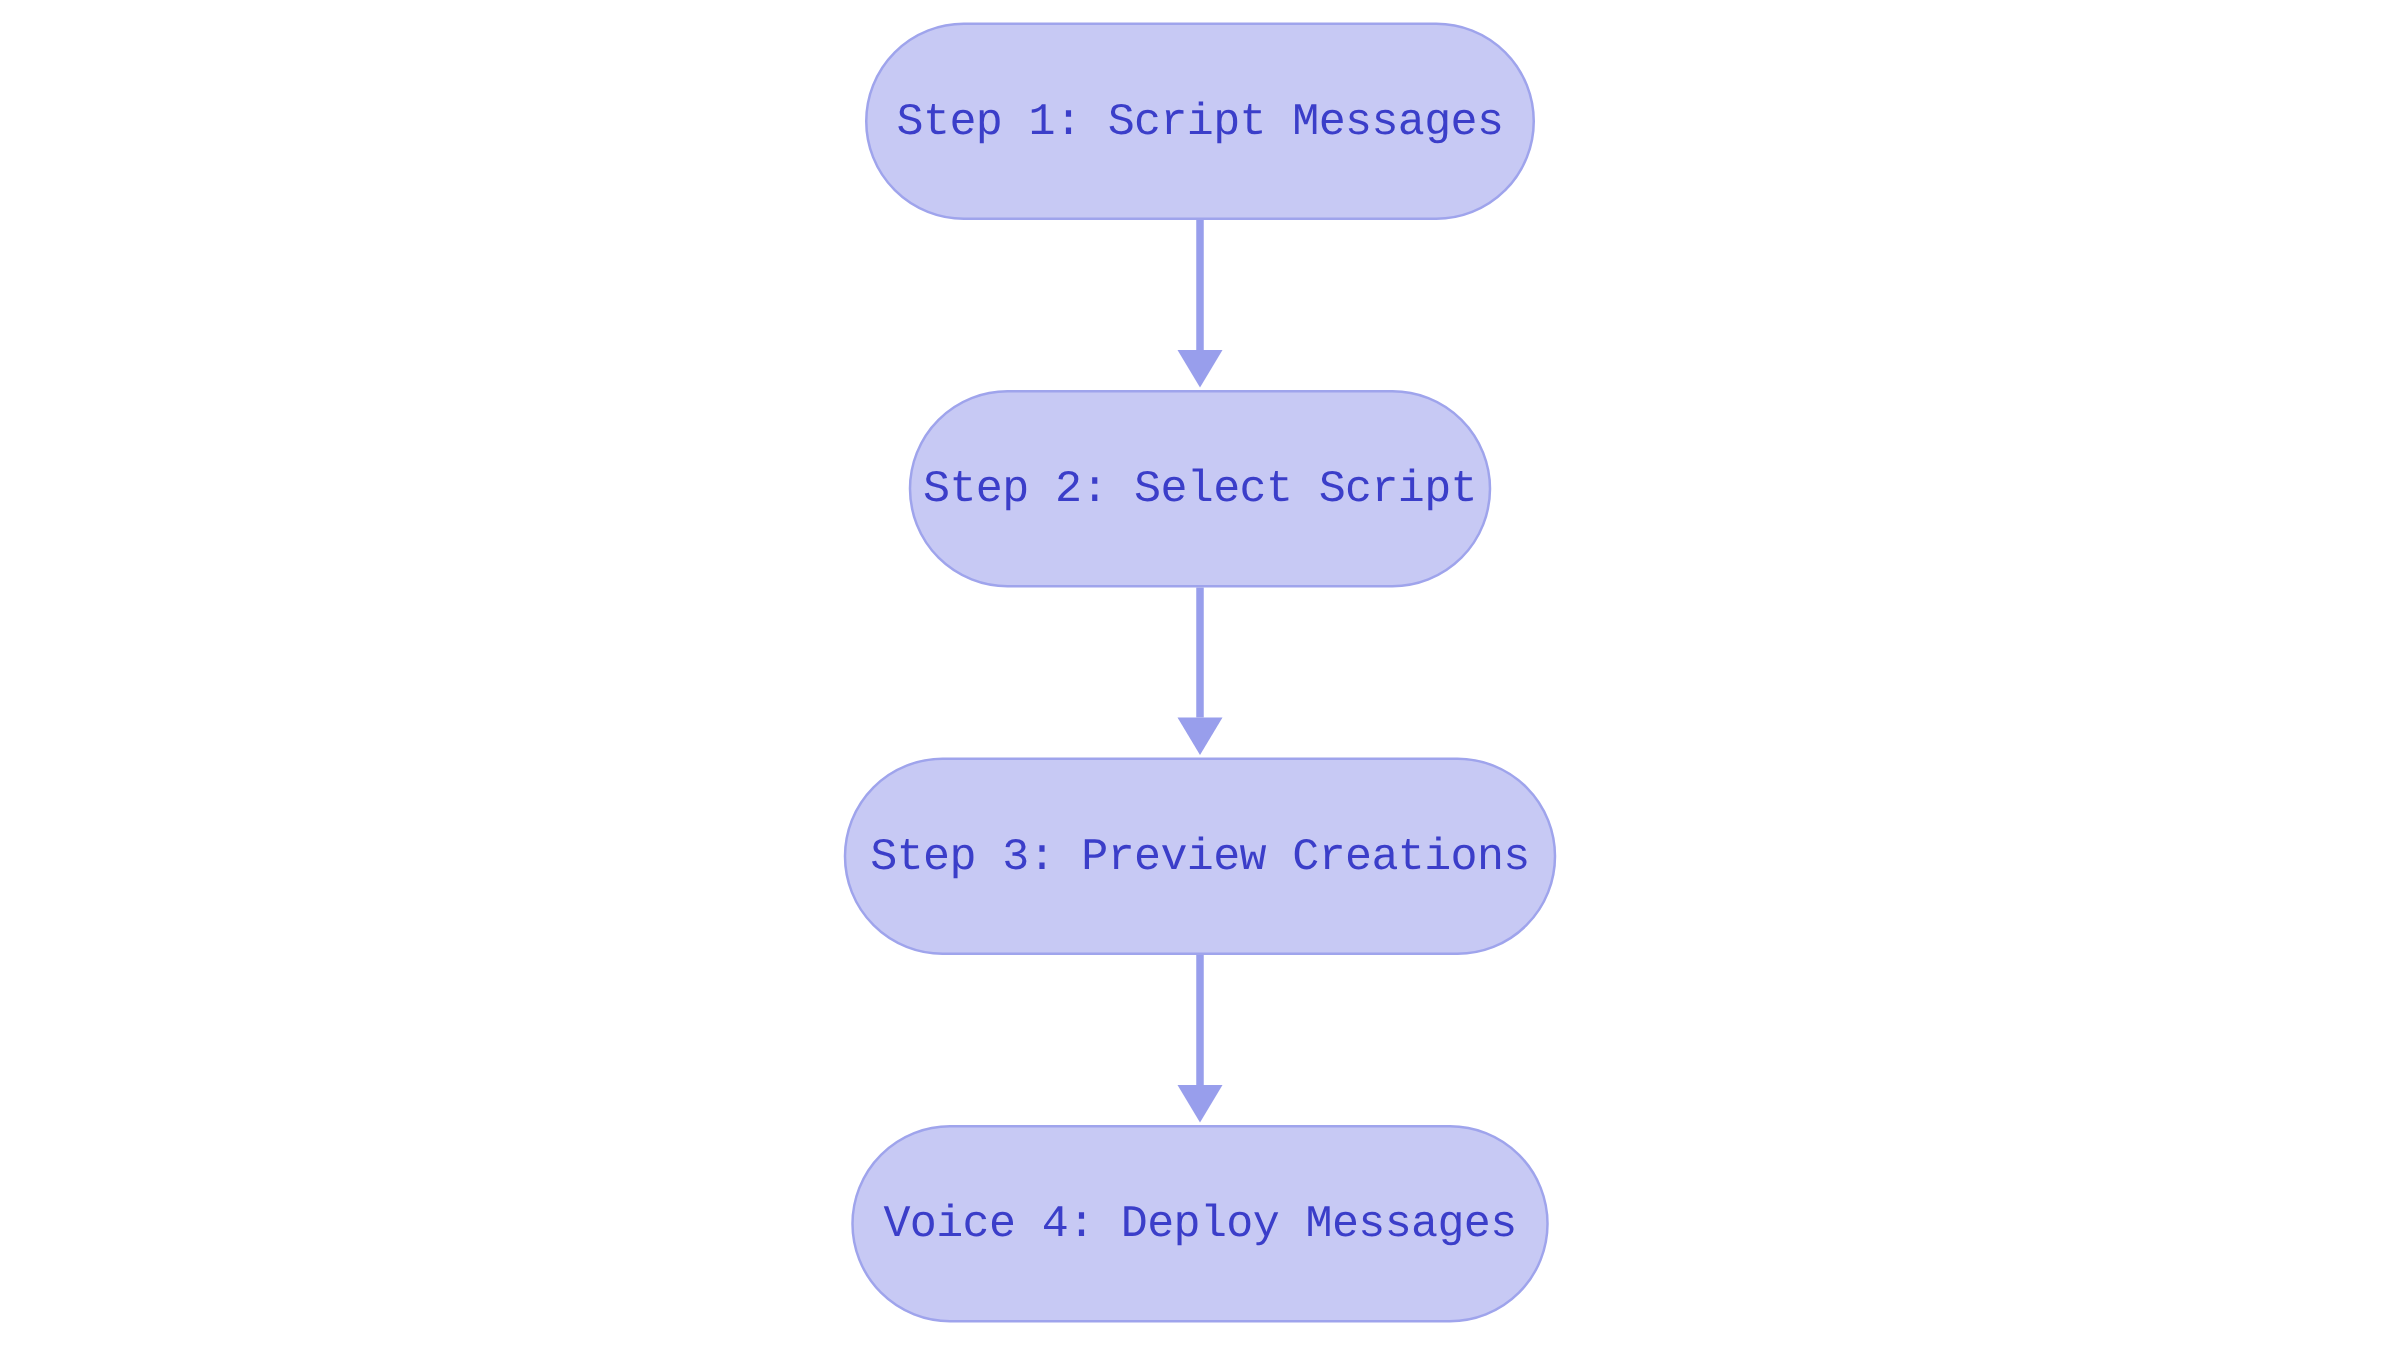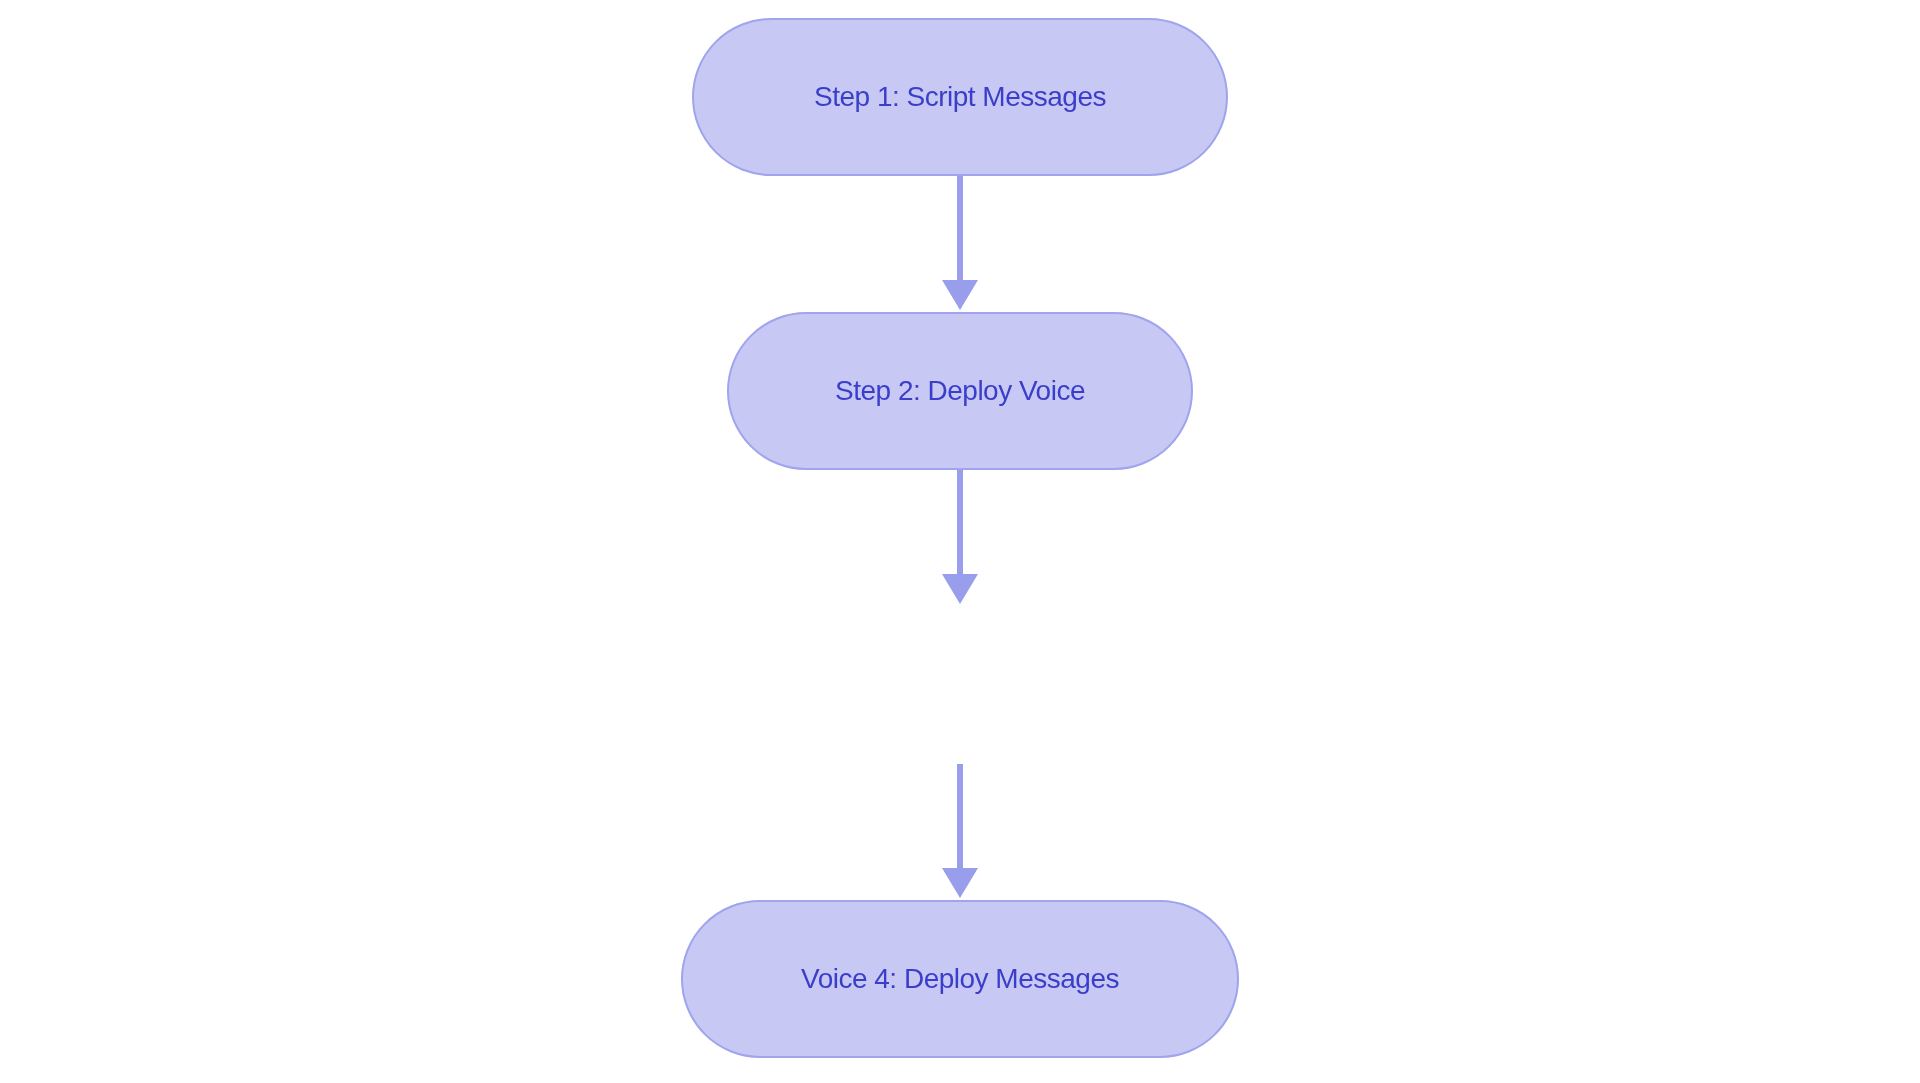--- a/index.html
+++ b/index.html
@@ -25,25 +25,26 @@
     position: absolute;
     height: 158px;
     border-radius: 79px;
     background: var(--node-fill);
     border: 2px solid var(--node-border);
     display: flex;
     align-items: center;
     justify-content: center;
   }
   .node-label {
-    font-size: 28px;
+    font-size: 36px;
     font-weight: 400;
     letter-spacing: -0.5px;
     color: var(--text);
     white-space: nowrap;
+    font-family: Liberation Mono, monospace;
   }
   .node-1 { left: 692px; top: 18px;  width: 536px; }
   .node-2 { left: 727px; top: 312px; width: 466px; }
   .node-3 { left: 675px; top: 606px; width: 570px; }
   .node-4 { left: 681px; top: 900px; width: 558px; }
   .arrow {
     position: absolute;
     left: 942px;          
     width: 36px;
     height: 134px;
@@ -75,28 +76,31 @@
   <div class="node node-1">
     <span class="node-label">Step 1: Script Messages</span>
   </div>
 
   <div class="arrow arrow-1">
     <div class="stem"></div>
     <div class="head"></div>
   </div>
 
   <div class="node node-2">
-    <span class="node-label">Step 2: Deploy Voice</span>
+    <span class="node-label">Step 2: Select Script</span>
   </div>
 
   <div class="arrow arrow-2">
     <div class="stem"></div>
     <div class="head"></div>
   </div>
 
+  <div class="node node-3">
+    <span class="node-label">Step 3: Preview Creations</span>
+  </div>
 
   <div class="arrow arrow-3">
     <div class="stem"></div>
     <div class="head"></div>
   </div>
 
   <div class="node node-4">
     <span class="node-label">Voice 4: Deploy Messages</span>
   </div>
 

